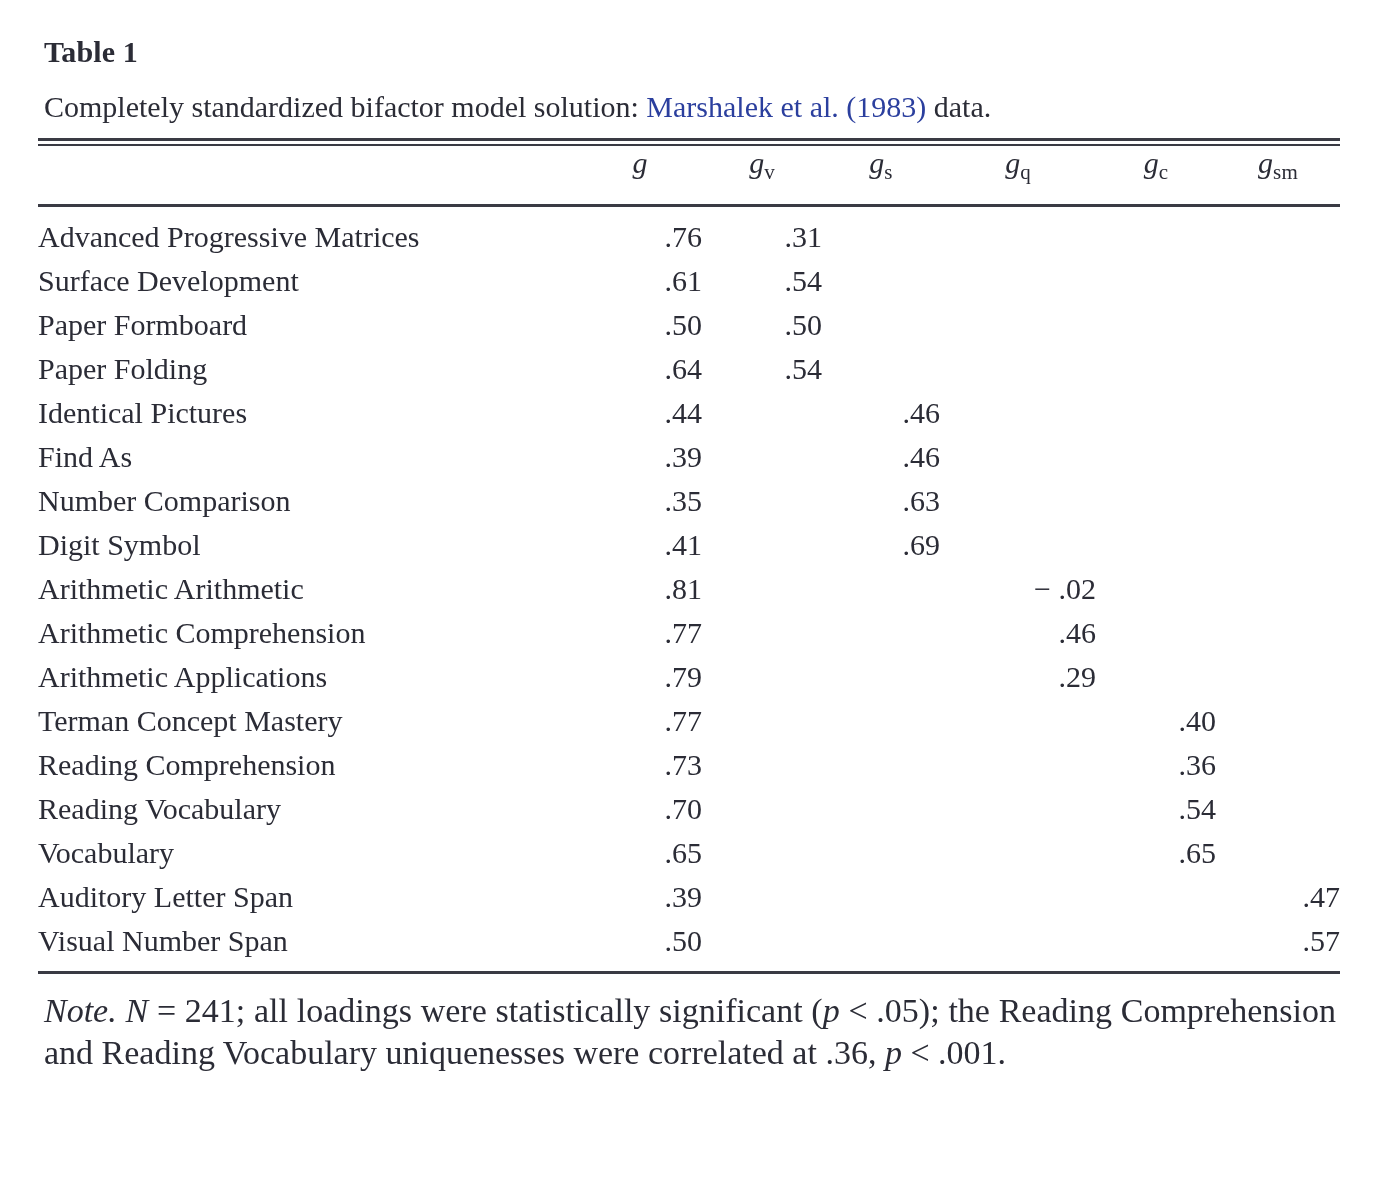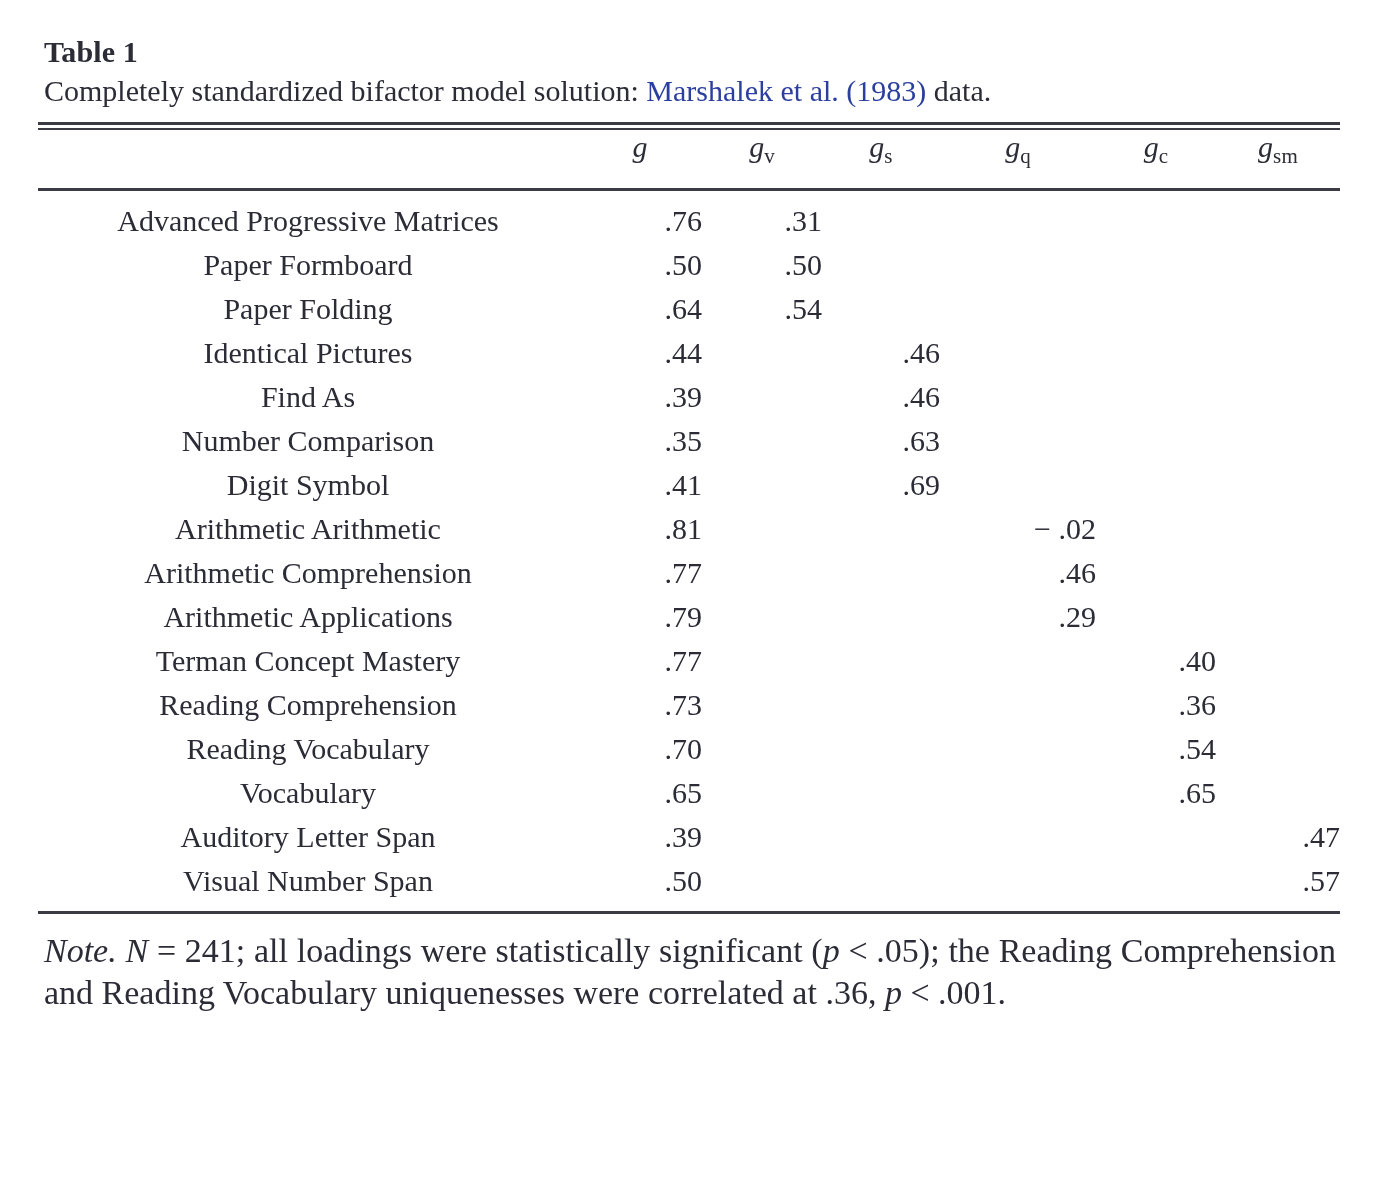--- a/index.html
+++ b/index.html
@@ -28,21 +28,21 @@
   }
   .table-number {
     font-weight: bold;
     font-size: 30px;
     line-height: 36px;
     letter-spacing: 0.1px;
   }
   .table-caption {
     font-size: 30px;
     line-height: 42px;
-    margin-top: 0;
+    margin-top: 16px;
     white-space: nowrap;
   }
   .cite-link {
     color: #2b3f9e;
     text-decoration: none;
   }
 
   
   .rule-wrap {
     padding: 0 36px 0 38px;
@@ -99,21 +99,21 @@
     vertical-align: -0.28em;
     letter-spacing: 0.2px;
   }
 
   tbody td {
     font-size: 30px;
     line-height: 44px;
     height: 44px;
   }
   td.row-label {
-    text-align: center;
+    text-align: left;
     padding-left: 39px;
     white-space: nowrap;
   }
   td.num {
     text-align: right;
     padding-right: 22px;
     font-variant-numeric: lining-nums;
   }
   td.num-g { padding-right: 40px; }
   td.num-gv { padding-right: 22px; }
@@ -191,20 +191,29 @@
         <tr>
           <td class="row-label">Advanced Progressive Matrices</td>
           <td class="num num-g">.76</td>
           <td class="num num-gv">.31</td>
           <td class="num num-gs"></td>
           <td class="num num-gq"></td>
           <td class="num num-gc"></td>
           <td class="num num-gsm"></td>
         </tr>
         <tr>
+          <td class="row-label">Surface Development</td>
+          <td class="num num-g">.61</td>
+          <td class="num num-gv">.54</td>
+          <td class="num num-gs"></td>
+          <td class="num num-gq"></td>
+          <td class="num num-gc"></td>
+          <td class="num num-gsm"></td>
+        </tr>
+        <tr>
           <td class="row-label">Paper Formboard</td>
           <td class="num num-g">.50</td>
           <td class="num num-gv">.50</td>
           <td class="num num-gs"></td>
           <td class="num num-gq"></td>
           <td class="num num-gc"></td>
           <td class="num num-gsm"></td>
         </tr>
         <tr>
           <td class="row-label">Paper Folding</td>

